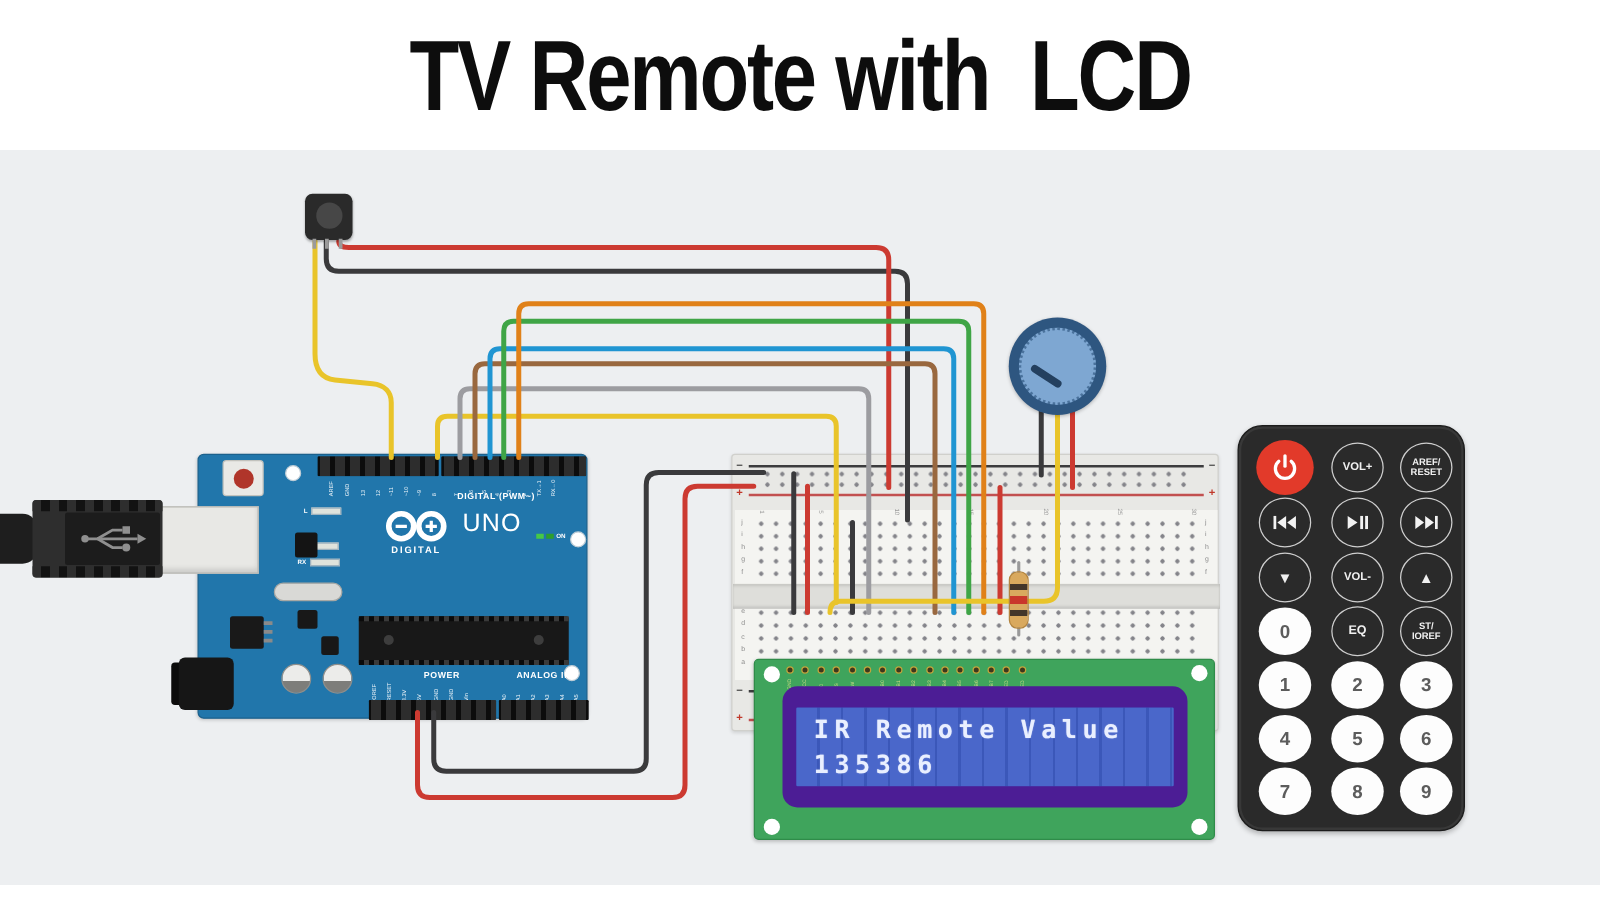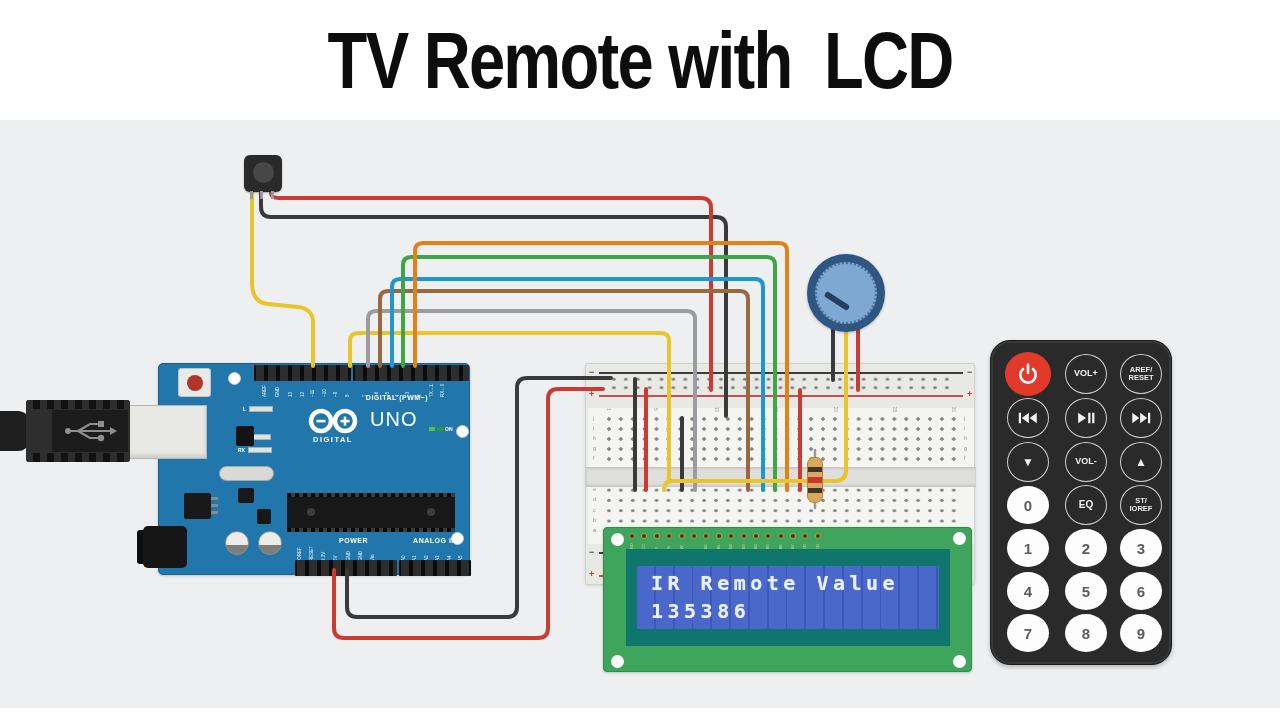--- a/index.html
+++ b/index.html
@@ -180,21 +180,21 @@
         </div>
       <div class="lcd-pin">
           <i></i>
           <span>LED</span>
         </div>
       <div class="lcd-pin">
           <i></i>
           <span>LED</span>
         </div>
     </div>
-    <div class="abs" style="left:22px;top:21px;width:324px;height:97px;background:#0f766e;border-radius:0;">
+    <div class="abs" style="left:22px;top:21px;width:324px;height:97px;background:#4c1d95;border-radius:12px;">
       <div class="abs" style="left:11px;top:17px;width:302px;height:63px;background:#3f5ec7;border-radius:1px;overflow:hidden;">
         <div class="lcd-screen-grid"></div>
         <div class="lcd-text" style="left:14px;top:5px;">IR Remote Value</div>
         <div class="lcd-text" style="left:14px;top:33px;">135386</div>
       </div>
     </div>
   </div>
 
   <div class="arduino abs" style="left:158px;top:363px;width:312px;height:212px;">
 

